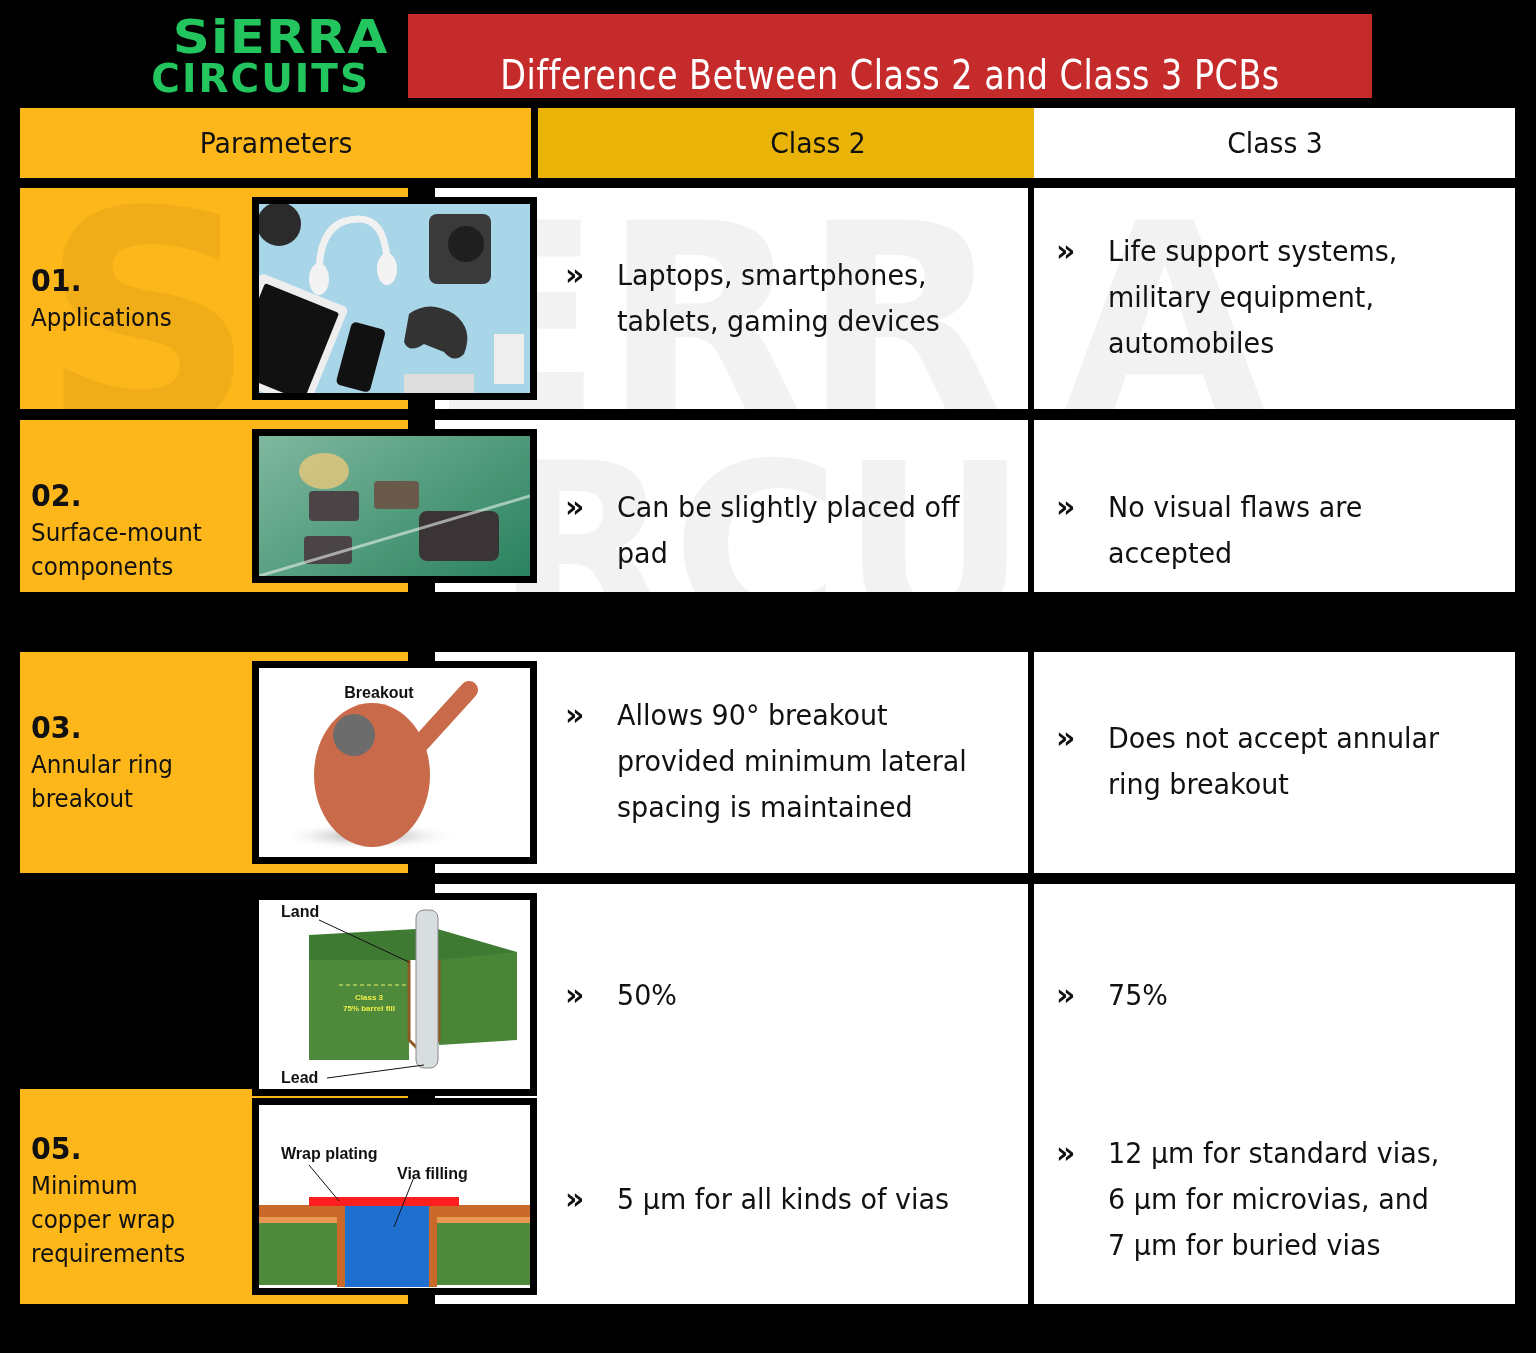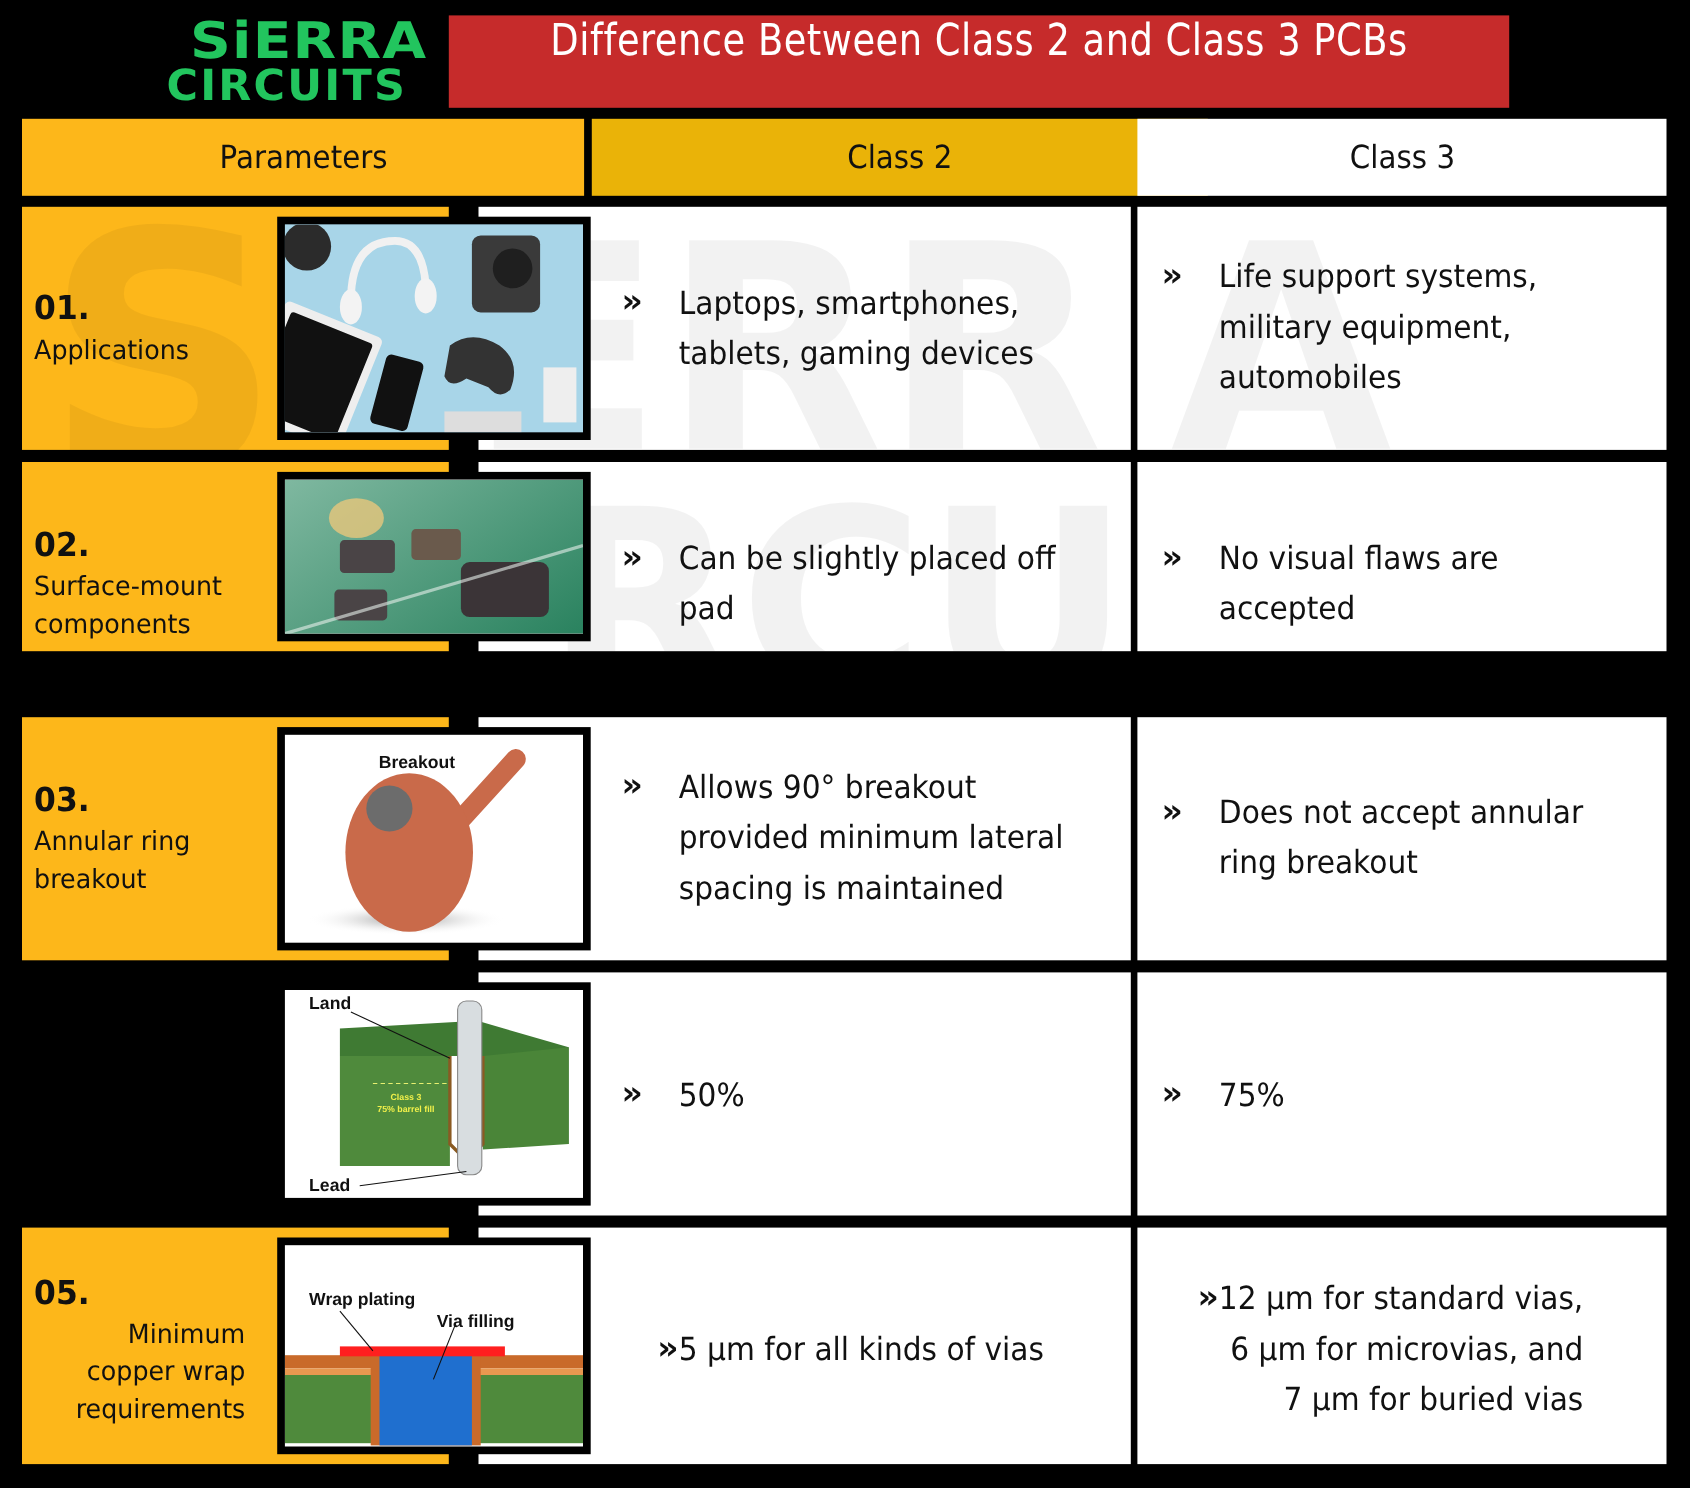--- a/index.html
+++ b/index.html
@@ -3,21 +3,21 @@
 <meta charset="utf-8">
 <style>
   * { box-sizing: border-box; margin: 0; padding: 0; }
   html, body { width: 1536px; height: 1353px; background: #000; overflow: hidden; }
   body { position: relative; font-family: "DejaVu Sans", sans-serif; color: #111; }
 
   
   .logo { position: absolute; left: 60px; top: 12px; width: 310px; height: 90px; text-align: right; color: #22c55e; }
   .logo .l1 { font-family: "DejaVu Sans", sans-serif; font-weight: bold; font-size: 46px; letter-spacing: 1px; line-height: 50px; transform: scaleX(1.12); display: block; }
   .logo .l2 { font-family: "DejaVu Sans", sans-serif; font-weight: bold; font-size: 39px; letter-spacing: 2px; line-height: 34px; display: block; }
-  .title-bar { position: absolute; left: 408px; top: 14px; width: 964px; height: 84px; background: #c62b2b; color: #fff; display: flex; align-items: flex-start; justify-content: center; }
+  .title-bar { position: absolute; left: 408px; top: 14px; width: 964px; height: 84px; background: #c62b2b; color: #fff; display: flex; align-items: flex-end; justify-content: center; }
   .title-bar span { font-family: "DejaVu Sans Condensed", "DejaVu Sans", sans-serif; font-size: 40px; letter-spacing: 0.5px; transform: scaleX(0.93); display: inline-block; }
 
   
   .hcell { position: absolute; top: 108px; height: 70px; display: flex; align-items: center; justify-content: center; font-size: 29px; }
   .hcell span { transform: scaleX(0.92); display: inline-block; }
   .h-param { left: 20px; width: 511px; background: #fdb71a; }
   .h-c2 { left: 538px; width: 560px; background: #eab308; }
   .h-c3 { left: 1034px; width: 481px; background: #fff; }
 
   
@@ -211,21 +211,21 @@
         <text x="110" y="111" font-family="Liberation Sans, sans-serif" font-weight="bold" font-size="8" fill="#f0f04a" text-anchor="middle">75% barrel fill</text>
         <line x1="60" y1="20" x2="150" y2="62" stroke="#111" stroke-width="1"></line>
         <line x1="68" y1="178" x2="165" y2="165" stroke="#111" stroke-width="1"></line>
         <text x="22" y="17" font-family="Liberation Sans, sans-serif" font-weight="bold" font-size="16" fill="#111">Land</text>
         <text x="22" y="183" font-family="Liberation Sans, sans-serif" font-weight="bold" font-size="16" fill="#111">Lead</text>
       </svg>
     </div>
   </div>
 </div>
 
-<div class="row" style="top:1116px;height:215px;text-align:right;">
+<div class="row" style="top:1089px;height:215px;">
   <div class="pcell">
     <div class="pnum" style="top:43px;">05.</div>
     <div class="plabel" style="top:80px;width:200px;">Minimum copper wrap requirements</div>
   </div>
   <div class="wcell w-c2">
     <div class="bullet" style="left:130px;top:87px;">
       <span class="chev">»</span>
       <span class="txt">5 µm for all kinds of vias</span>
     </div>
   </div>

